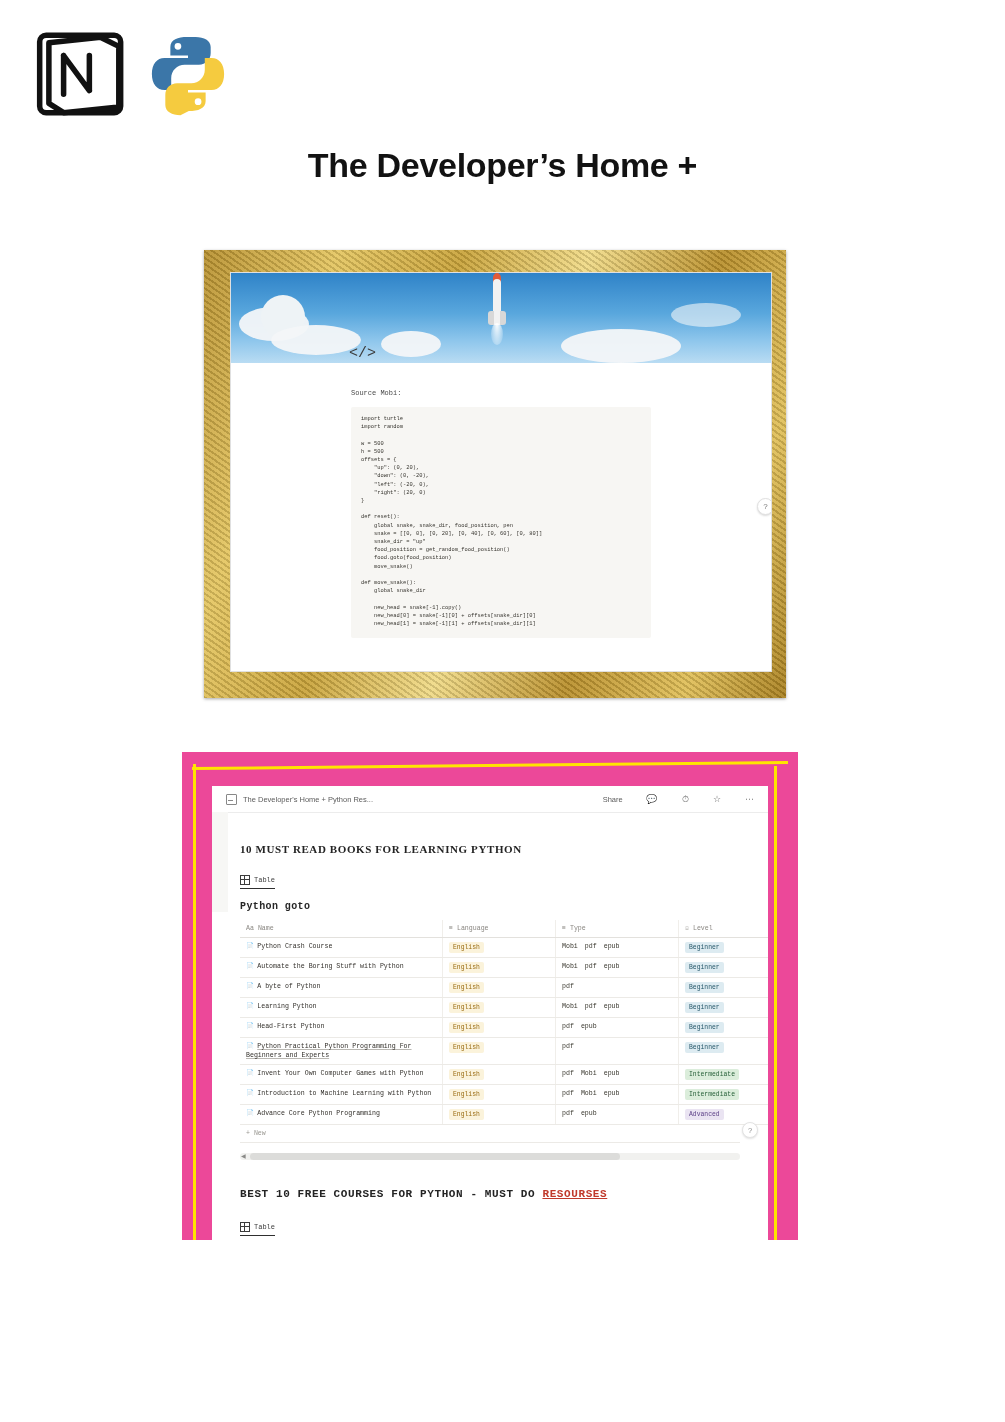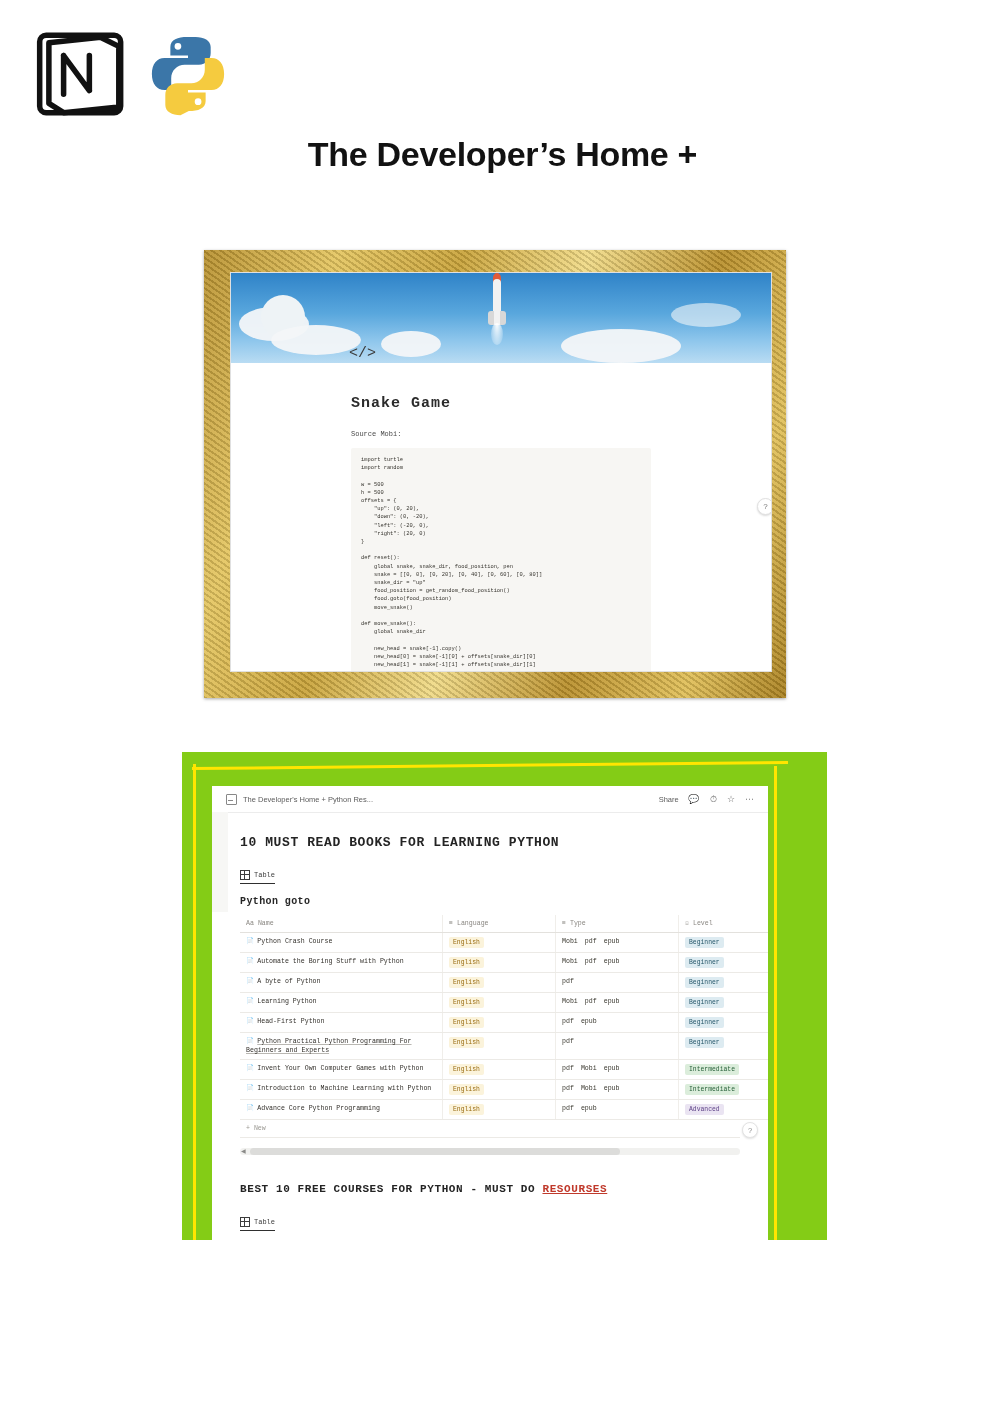--- a/index.html
+++ b/index.html
@@ -9,21 +9,21 @@
     font-family:"Liberation Sans", sans-serif;
     color:#111;
     position:relative;
     overflow:hidden;
   }
   .logos{position:absolute;left:36px;top:28px;display:flex;gap:18px;align-items:center;}
   .notion-logo{width:92px;height:92px;}
   .python-logo{width:84px;height:84px;}
 
   .title{
-    position:absolute;left:0;top:129px;width:1005px;
+    position:absolute;left:0;top:140px;width:1005px;
     text-align:center;
     font-size:34px;line-height:50px;font-weight:bold;
     letter-spacing:-0.3px;
     color:#121212;
   }
 
   
   .gold-frame{
     position:absolute;left:204px;top:250px;width:582px;height:448px;
     background:
@@ -75,49 +75,48 @@
   .help-bubble{
     position:absolute;right:-3px;top:225px;width:15px;height:15px;border-radius:50%;
     background:#fff;border:1px solid #e0e0e0;color:#777;font-size:8px;
     display:flex;align-items:center;justify-content:center;
     box-shadow:0 1px 2px rgba(0,0,0,.15);
   }
 
   
   .black-frame{
     position:absolute;left:182px;top:752px;width:616px;height:488px;
-    background:#84cc16;
+    background:#ec4899;
     overflow:hidden;
-    padding-left:29px;
   }
   .yellow-line{position:absolute;background:#ffe500;}
   .yl-top{left:10px;top:12px;width:596px;height:3px;transform:rotate(-0.6deg);}
   .yl-left{left:11px;top:12px;width:3px;height:656px;}
   .yl-right{left:592px;top:14px;width:3px;height:654px;}
   .black-inner{
     position:absolute;left:30px;top:34px;width:556px;height:640px;
     background:#fff;overflow:hidden;
   }
   .nb2-topbar{
     height:26px;display:flex;align-items:center;justify-content:space-between;
     padding:0 14px;border-bottom:1px solid #ececec;background:#fff;
   }
   .nb2-crumb{display:flex;align-items:center;gap:6px;font-size:7.5px;color:#5c5c5c;}
   .nb2-crumb .doc-ico{width:9px;height:9px;border:1px solid #888;border-radius:1px;display:inline-block;position:relative;}
   .nb2-crumb .doc-ico:after{content:"";position:absolute;left:1px;top:5px;width:5px;height:1px;background:#888;}
-  .nb2-actions{display:flex;align-items:center;gap:10px;font-size:7.5px;color:#5c5c5c;}
+  .nb2-actions{display:flex;align-items:center;gap:24px;font-size:7.5px;color:#5c5c5c;}
   .nb2-actions .ico{font-size:9px;color:#6b6b6b;}
   .nb2-page{padding:14px 28px 0 28px;}
   .nb2-h1{
     font-family:"Liberation Mono", monospace;font-size:13px;font-weight:bold;
     letter-spacing:1.6px;color:#242424;margin:6px 0 20px 0;
   }
   .nb2-h2{
-    font-family:Liberation Mono, monospace;font-size:13px;font-weight:bold;
-    letter-spacing:.6px;color:#242424;margin:8px 0 16px 0;
+    font-family:Liberation Serif, serif;font-size:11px;font-weight:bold;
+    letter-spacing:.6px;color:#242424;margin:16px 0 16px 0;
   }
   .view-tab{
     display:inline-flex;align-items:center;gap:4px;
     font-family:"Liberation Mono", monospace;font-size:7px;color:#3c3c3c;
     border-bottom:1.5px solid #2f2f2f;padding-bottom:3px;margin-bottom:12px;
   }
   .grid-ico{width:8px;height:8px;border:1px solid #3c3c3c;position:relative;display:inline-block;}
   .grid-ico:before{content:"";position:absolute;left:0;top:3px;width:8px;height:1px;background:#3c3c3c;}
   .grid-ico:after{content:"";position:absolute;left:3px;top:0;width:1px;height:8px;background:#3c3c3c;}
   .db-title{
@@ -204,21 +203,20 @@
           <div class="body"></div>
         <div class="finl"></div>
           <div class="finr"></div>
           <div class="plume"></div>
       </div>
     </div>
 
     <div class="nb-icon">&lt;/&gt;</div>
 
     <div class="nb-body">
-      <div class="nb-h1">Snake  Game</div>
       <div class="nb-sub">Source Mobi:</div>
       <pre class="codeblock">import turtle
 import random
 
 w = 500
 h = 500
 offsets = {
     "up": (0, 20),
     "down": (0, -20),
     "left": (-20, 0),

